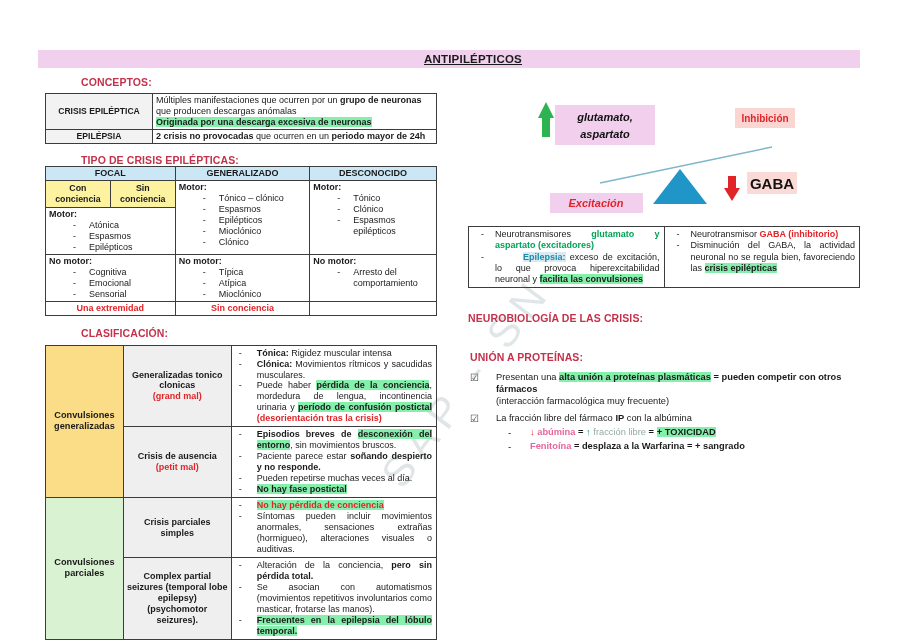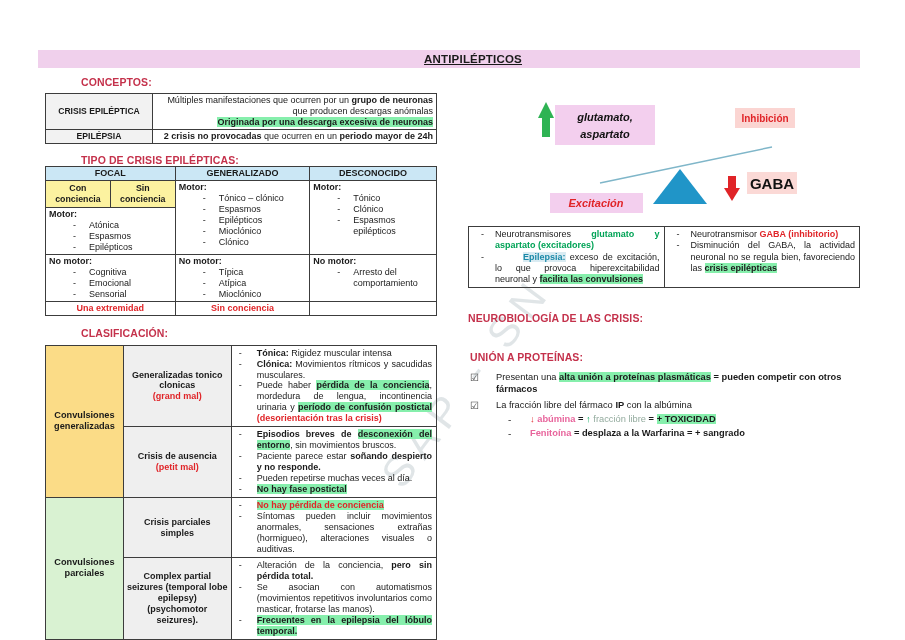--- a/index.html
+++ b/index.html
@@ -11,21 +11,21 @@
   .banner span{font-size:11.5px;font-weight:bold;text-decoration:underline;letter-spacing:.2px;margin-left:48px;}
   
   .rhead{color:#c4314b;font-weight:bold;font-size:10.5px;letter-spacing:.1px;margin-left:36px;}
   
   .leftcol{position:absolute;left:45px;top:76px;width:392px;}
   table{border-collapse:collapse;}
   .doc-table{width:392px;border:1.2px solid #3c3c3c;font-size:9px;line-height:1.22;}
   .doc-table td{border:1px solid #3c3c3c;vertical-align:top;padding:1px 3px;}
   
   .concepts td.lbl{width:100px;background:#f2f2f2;font-weight:bold;text-align:center;vertical-align:middle;font-size:8.6px;}
-  .concepts td.val{text-align:right;}
+  .concepts td.val{text-align:left;}
   .concepts .cline{display:block;}
   
   .crisis{margin-top:0;}
   .crisis td.hdr{background:#cbe7f5;font-weight:bold;text-align:center;padding:1px 2px;font-size:9px;}
   .crisis td.yellow{background:#fcf2a0;font-weight:bold;text-align:center;font-size:8.8px;vertical-align:middle;}
   .crisis .seclbl{font-weight:bold;}
   .li{display:flex;}
   .li .dash{flex:none;width:16px;margin-left:24px;text-align:left;}
   .li .t{flex:1;}
   .crisis td.foot{color:#e02428;font-weight:bold;text-align:center;font-size:9px;}
@@ -367,20 +367,24 @@
       </table>
 
     <div class="rhead neuro-head">NEUROBIOLOGÍA DE LAS CRISIS:</div>
 
     <div class="rhead union-head">UNIÓN A PROTEÍNAS:</div>
 
     <div class="chk" style="margin-top:8px">
       <span class="box">☑</span>
       <div class="t"><span>Presentan una </span><span class="hl">alta unión a proteínas plasmáticas</span><span class="b"> = </span><span class="b">pueden competir con otros fármacos</span></div>
     </div>
+    <div class="chk cont">
+      <span class="box">☑</span>
+      <div class="t"><span>(interacción farmacológica muy frecuente)</span></div>
+    </div>
     <div class="chk">
       <span class="box">☑</span>
       <div class="t"><span>La fracción libre del fármaco </span><span class="b">IP</span><span> con la albúmina</span></div>
     </div>
     <div class="chk subli">
       <span class="box">-</span>
       <div class="t"><span class="redb">↓</span><span class="pinkb"> abúmina</span><span class="b"> = </span><span class="greenb">↑</span><span class="grayt"> fracción libre</span><span class="b"> = </span><span class="hl">+ TOXICIDAD</span></div>
     </div>
     <div class="chk subli">
       <span class="box">-</span>

